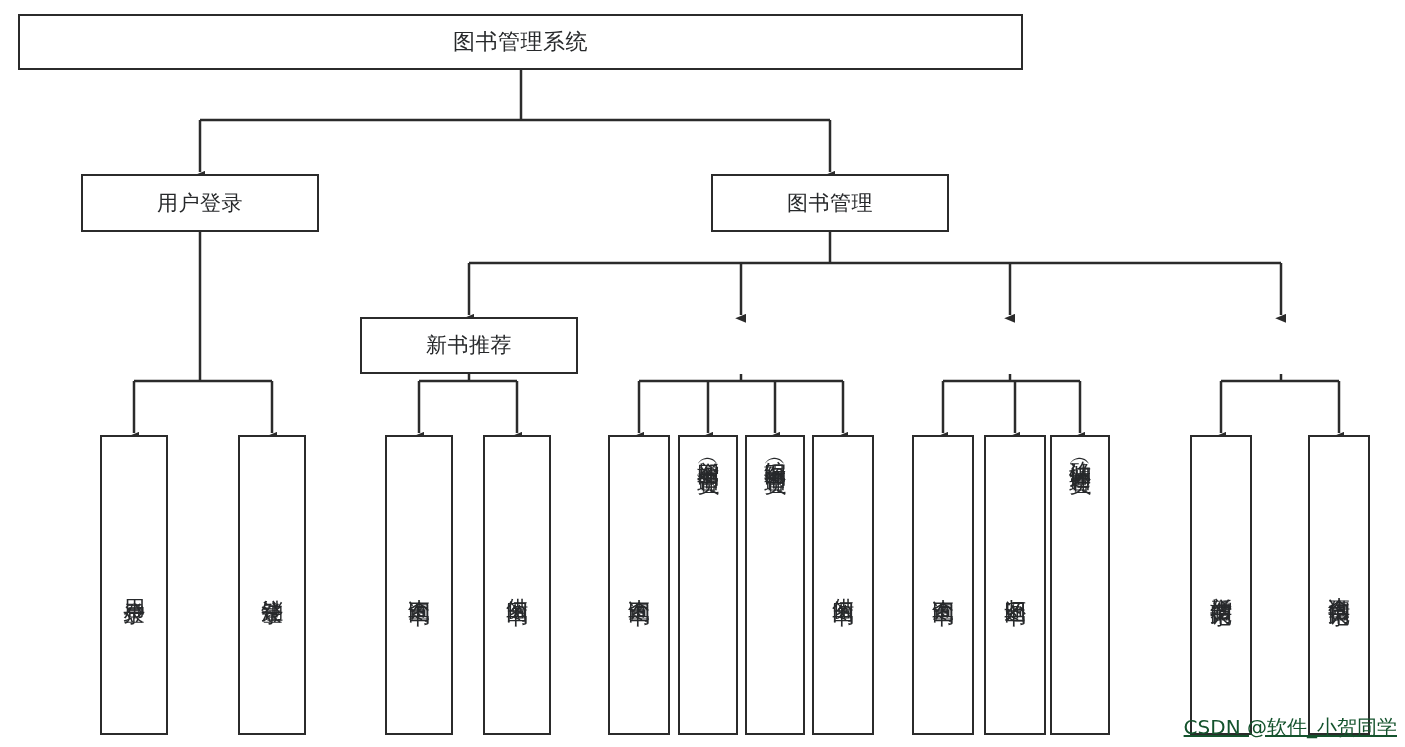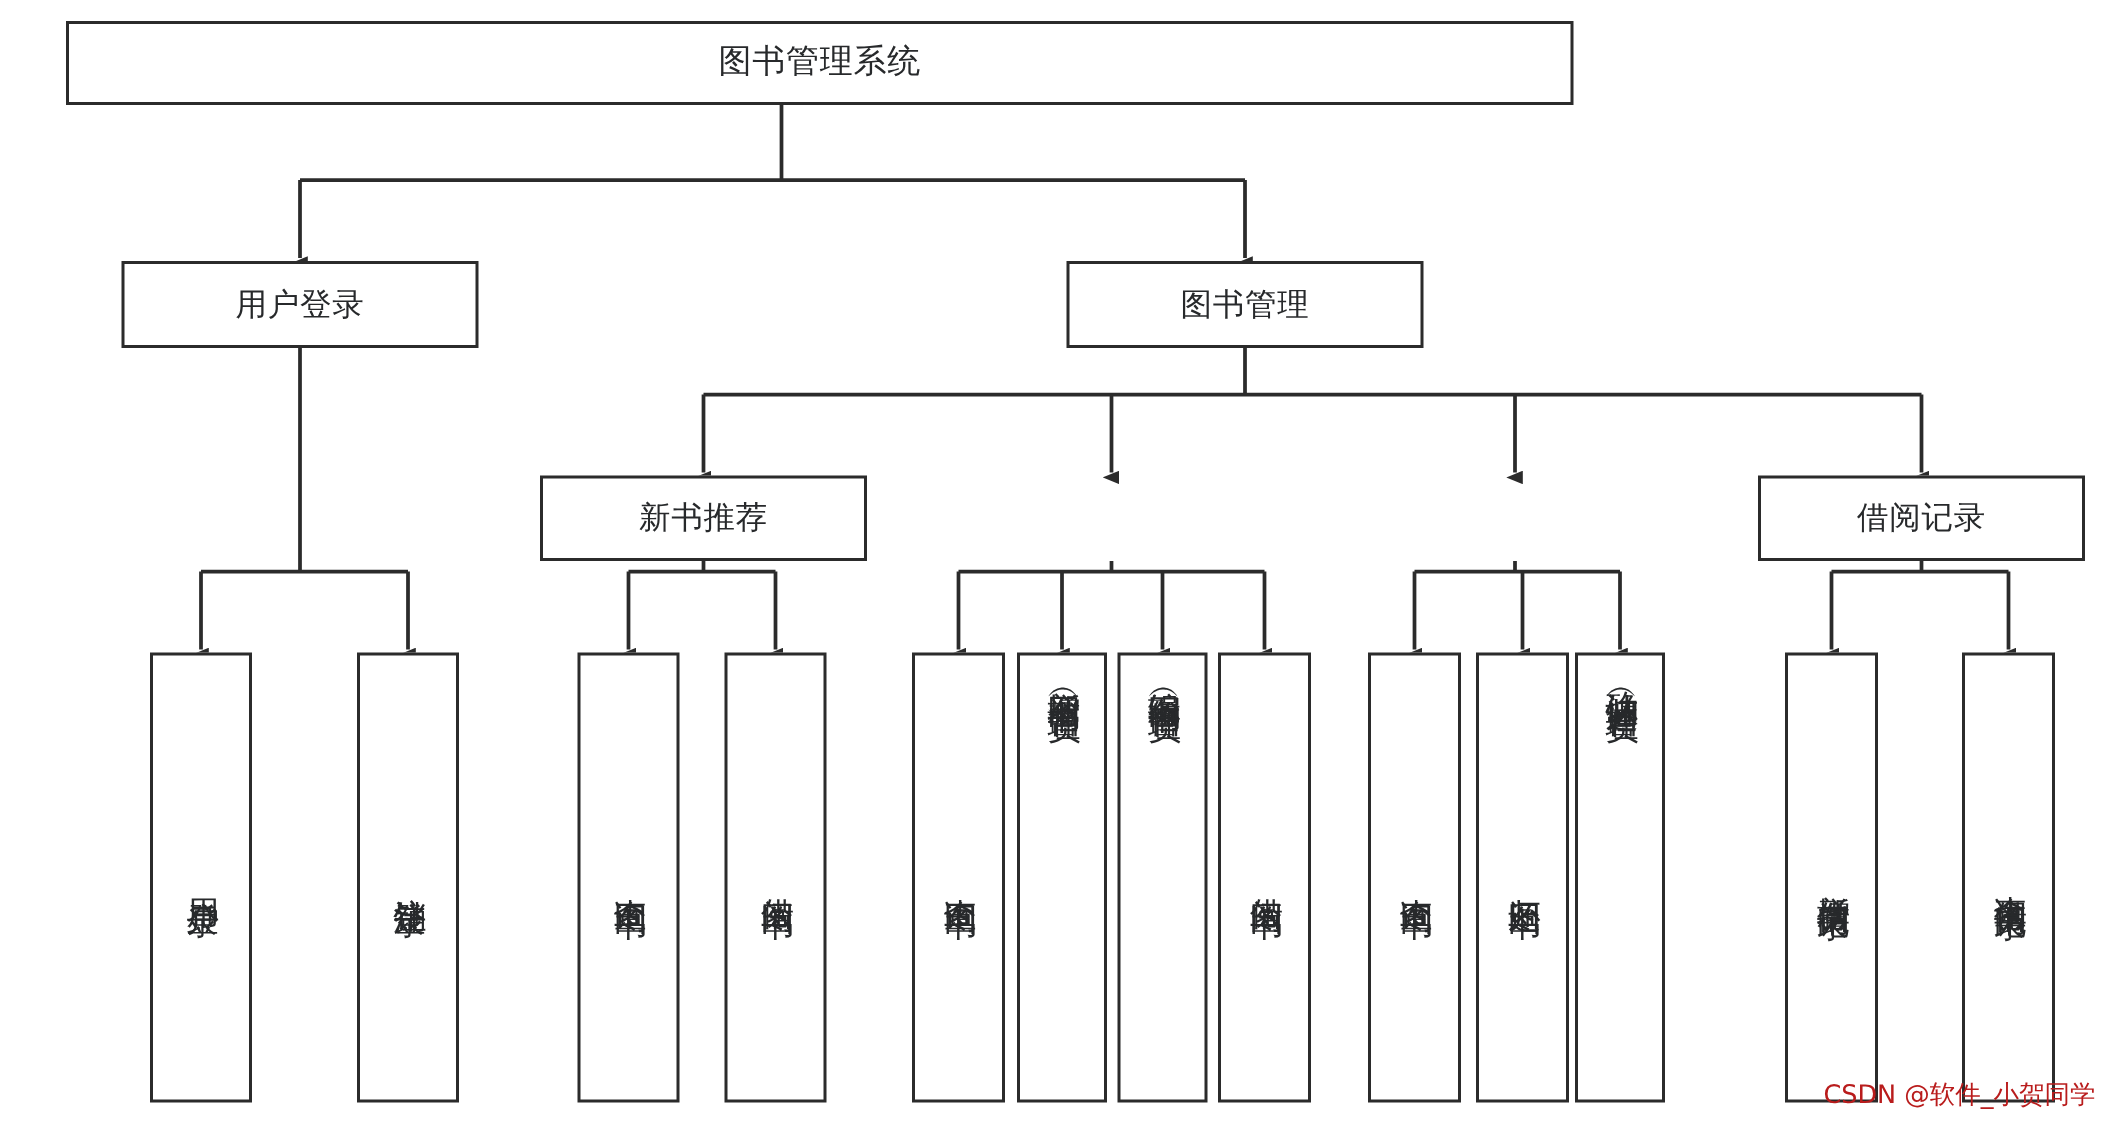--- a/index.html
+++ b/index.html
@@ -65,25 +65,26 @@
   }
   
   .node.vert.midtext {
     align-items: center;
     padding-top: 0;
   }
   #watermark {
     position: absolute;
     right: 8px;
     bottom: 6px;
-    font-size: 17px;
-    color: #b91c1c;
+    font-size: 20px;
+    color: #14532d;
     z-index: 5;
     white-space: nowrap;
     font-family: "DejaVu Sans", "Liberation Sans", sans-serif;
+    text-decoration: underline;
   }
 </style>
 </head>
 <body>
 
 <div id="canvas">
   <svg id="edges" viewBox="0 0 1405 747" width="1405" height="747" xmlns="http://www.w3.org/2000/svg">
     <defs>
       <marker id="arrow" markerWidth="9" markerHeight="11" refX="1.2" refY="5.2" orient="auto" markerUnits="userSpaceOnUse">
         <path d="M0,0 L9,0 L4.5,11 Z" fill="#2b2b2b"></path>
@@ -119,36 +120,33 @@
         <path d="M943,381 L943,433" marker-end="url(#arrow)"></path>
         <path d="M1015,381 L1015,433" marker-end="url(#arrow)"></path>
         <path d="M1080,381 L1080,433" marker-end="url(#arrow)"></path>
         <path d="M1281,374 L1281,381"></path>
         <path d="M1221,381 L1339,381"></path>
         <path d="M1221,381 L1221,433" marker-end="url(#arrow)"></path>
         <path d="M1339,381 L1339,433" marker-end="url(#arrow)"></path>
       </g>
   </svg>
 
-  <div class="node root horiz" style="left: 18px; top: 14px; width: 1005px; height: 56px; margin-left: 26px;">
+  <div class="node root horiz" style="left: 18px; top: 14px; width: 1005px; height: 56px;">
     <span class="label">图书管理系统</span>
   </div>
 
   <div class="node horiz" style="left: 81px; top: 174px; width: 238px; height: 58px;">
     <span class="label">用户登录</span>
   </div>
   <div class="node horiz" style="left: 360px; top: 317px; width: 218px; height: 57px;">
     <span class="label">新书推荐</span>
   </div>
 
   <div class="node horiz" style="left: 711px; top: 174px; width: 238px; height: 58px;">
     <span class="label">图书管理</span>
-  </div>
-  <div class="node horiz" style="left: 1172px; top: 317px; width: 218px; height: 57px;">
-    <span class="label">借阅记录</span>
   </div>
 
   <div class="node vert midtext" style="left: 100px; top: 435px; width: 68px; height: 300px;">
     <span class="label">用户登录</span>
   </div>
   <div class="node vert midtext" style="left: 238px; top: 435px; width: 68px; height: 300px;">
     <span class="label">注销登录</span>
   </div>
   <div class="node vert midtext" style="left: 385px; top: 435px; width: 68px; height: 300px;">
     <span class="label">查询图书</span>

